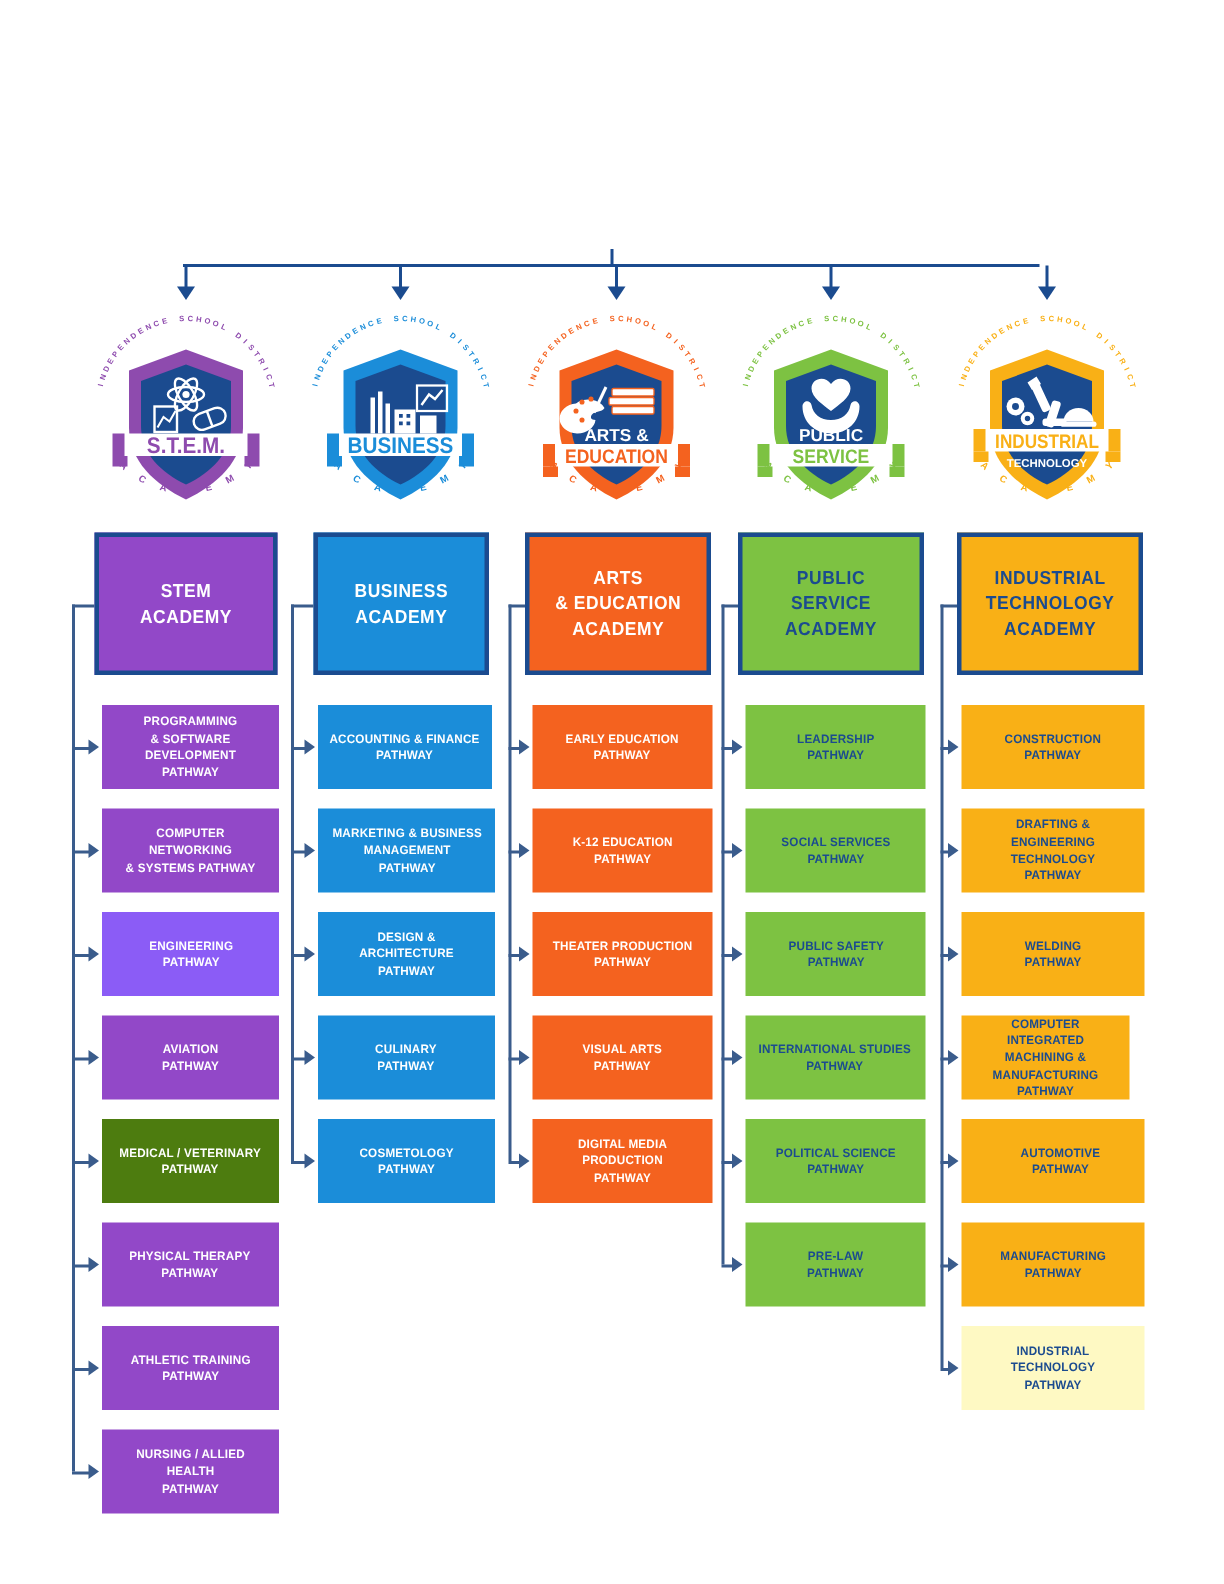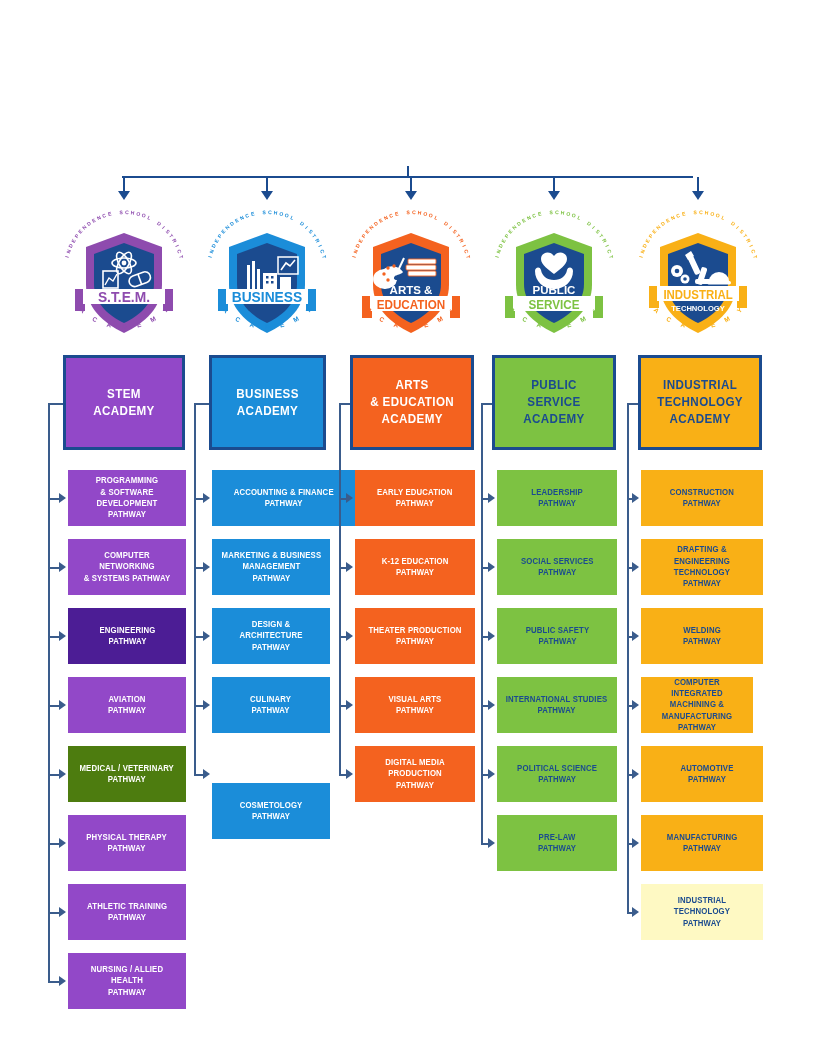--- a/index.html
+++ b/index.html
@@ -401,21 +401,21 @@
 PATHWAY</div>
       </div>
       <div class="branch-h" style="left: 48px; top: 567px; width: 12px; background: rgb(58, 92, 140);"></div>
       <div class="branch-arrow" style="left: 59px; top: 562px; border-left-color: rgb(58, 92, 140);"></div>
       <div class="pathway" style="left: 68px; top: 539px; width: 118px; background: rgb(146, 72, 200);">
         <div class="pathway-label" style="color: rgb(255, 255, 255);">COMPUTER NETWORKING
 &amp; SYSTEMS PATHWAY</div>
       </div>
       <div class="branch-h" style="left: 48px; top: 636px; width: 12px; background: rgb(58, 92, 140);"></div>
       <div class="branch-arrow" style="left: 59px; top: 631px; border-left-color: rgb(58, 92, 140);"></div>
-      <div class="pathway" style="left: 68px; top: 608px; width: 118px; background: #4c1d95;">
+      <div class="pathway" style="left: 68px; top: 608px; width: 118px; background: #8b5cf6;">
         <div class="pathway-label" style="color: rgb(255, 255, 255);">ENGINEERING
 PATHWAY</div>
       </div>
       <div class="branch-h" style="left: 48px; top: 705px; width: 12px; background: rgb(58, 92, 140);"></div>
       <div class="branch-arrow" style="left: 59px; top: 700px; border-left-color: rgb(58, 92, 140);"></div>
       <div class="pathway" style="left: 68px; top: 677px; width: 118px; background: rgb(146, 72, 200);">
         <div class="pathway-label" style="color: rgb(255, 255, 255);">AVIATION
 PATHWAY</div>
       </div>
       <div class="branch-h" style="left: 48px; top: 774px; width: 12px; background: rgb(58, 92, 140);"></div>
@@ -443,21 +443,21 @@
 PATHWAY</div>
       </div>
       <div class="acad-head" style="left: 209px; width: 117px; background: rgb(27, 141, 217); border-color: rgb(27, 75, 143);">
         <div class="acad-head-label" style="color: rgb(255, 255, 255);">BUSINESS
 ACADEMY</div>
       </div>
       <div class="spine-elbow-h" style="left: 194px; top: 402.5px; width: 15px; background: rgb(58, 92, 140);"></div>
       <div class="spine-v" style="left: 194px; top: 402.5px; height: 371.5px; background: rgb(58, 92, 140);"></div>
       <div class="branch-h" style="left: 194px; top: 498px; width: 10px; background: rgb(58, 92, 140);"></div>
       <div class="branch-arrow" style="left: 203px; top: 493px; border-left-color: rgb(58, 92, 140);"></div>
-      <div class="pathway" style="left: 212px; top: 470px; width: 143px; background: rgb(27, 141, 217);">
+      <div class="pathway" style="left: 212px; top: 470px; width: 116px; background: rgb(27, 141, 217);">
         <div class="pathway-label" style="color: rgb(255, 255, 255);">ACCOUNTING &amp; FINANCE
 PATHWAY</div>
       </div>
       <div class="branch-h" style="left: 194px; top: 567px; width: 10px; background: rgb(58, 92, 140);"></div>
       <div class="branch-arrow" style="left: 203px; top: 562px; border-left-color: rgb(58, 92, 140);"></div>
       <div class="pathway" style="left: 212px; top: 539px; width: 118px; background: rgb(27, 141, 217);">
         <div class="pathway-label" style="color: rgb(255, 255, 255);">MARKETING &amp; BUSINESS
 MANAGEMENT
 PATHWAY</div>
       </div>
@@ -468,21 +468,21 @@
 PATHWAY</div>
       </div>
       <div class="branch-h" style="left: 194px; top: 705px; width: 10px; background: rgb(58, 92, 140);"></div>
       <div class="branch-arrow" style="left: 203px; top: 700px; border-left-color: rgb(58, 92, 140);"></div>
       <div class="pathway" style="left: 212px; top: 677px; width: 118px; background: rgb(27, 141, 217);">
         <div class="pathway-label" style="color: rgb(255, 255, 255);">CULINARY
 PATHWAY</div>
       </div>
       <div class="branch-h" style="left: 194px; top: 774px; width: 10px; background: rgb(58, 92, 140);"></div>
       <div class="branch-arrow" style="left: 203px; top: 769px; border-left-color: rgb(58, 92, 140);"></div>
-      <div class="pathway" style="left: 212px; top: 783px; width: 118px; background: rgb(27, 141, 217); align-items: center;">
+      <div class="pathway" style="left: 212px; top: 746px; width: 118px; background: rgb(27, 141, 217); align-items: center;">
         <div class="pathway-label" style="color: rgb(255, 255, 255);">COSMETOLOGY
 PATHWAY</div>
       </div>
       <div class="acad-head" style="left: 350px; width: 124px; background: rgb(244, 98, 31); border-color: rgb(27, 75, 143);">
         <div class="acad-head-label" style="color: rgb(255, 255, 255);">ARTS
 &amp; EDUCATION
 ACADEMY</div>
       </div>
       <div class="spine-elbow-h" style="left: 339px; top: 402.5px; width: 11px; background: rgb(58, 92, 140);"></div>
       <div class="spine-v" style="left: 339px; top: 402.5px; height: 371.5px; background: rgb(58, 92, 140);"></div>

